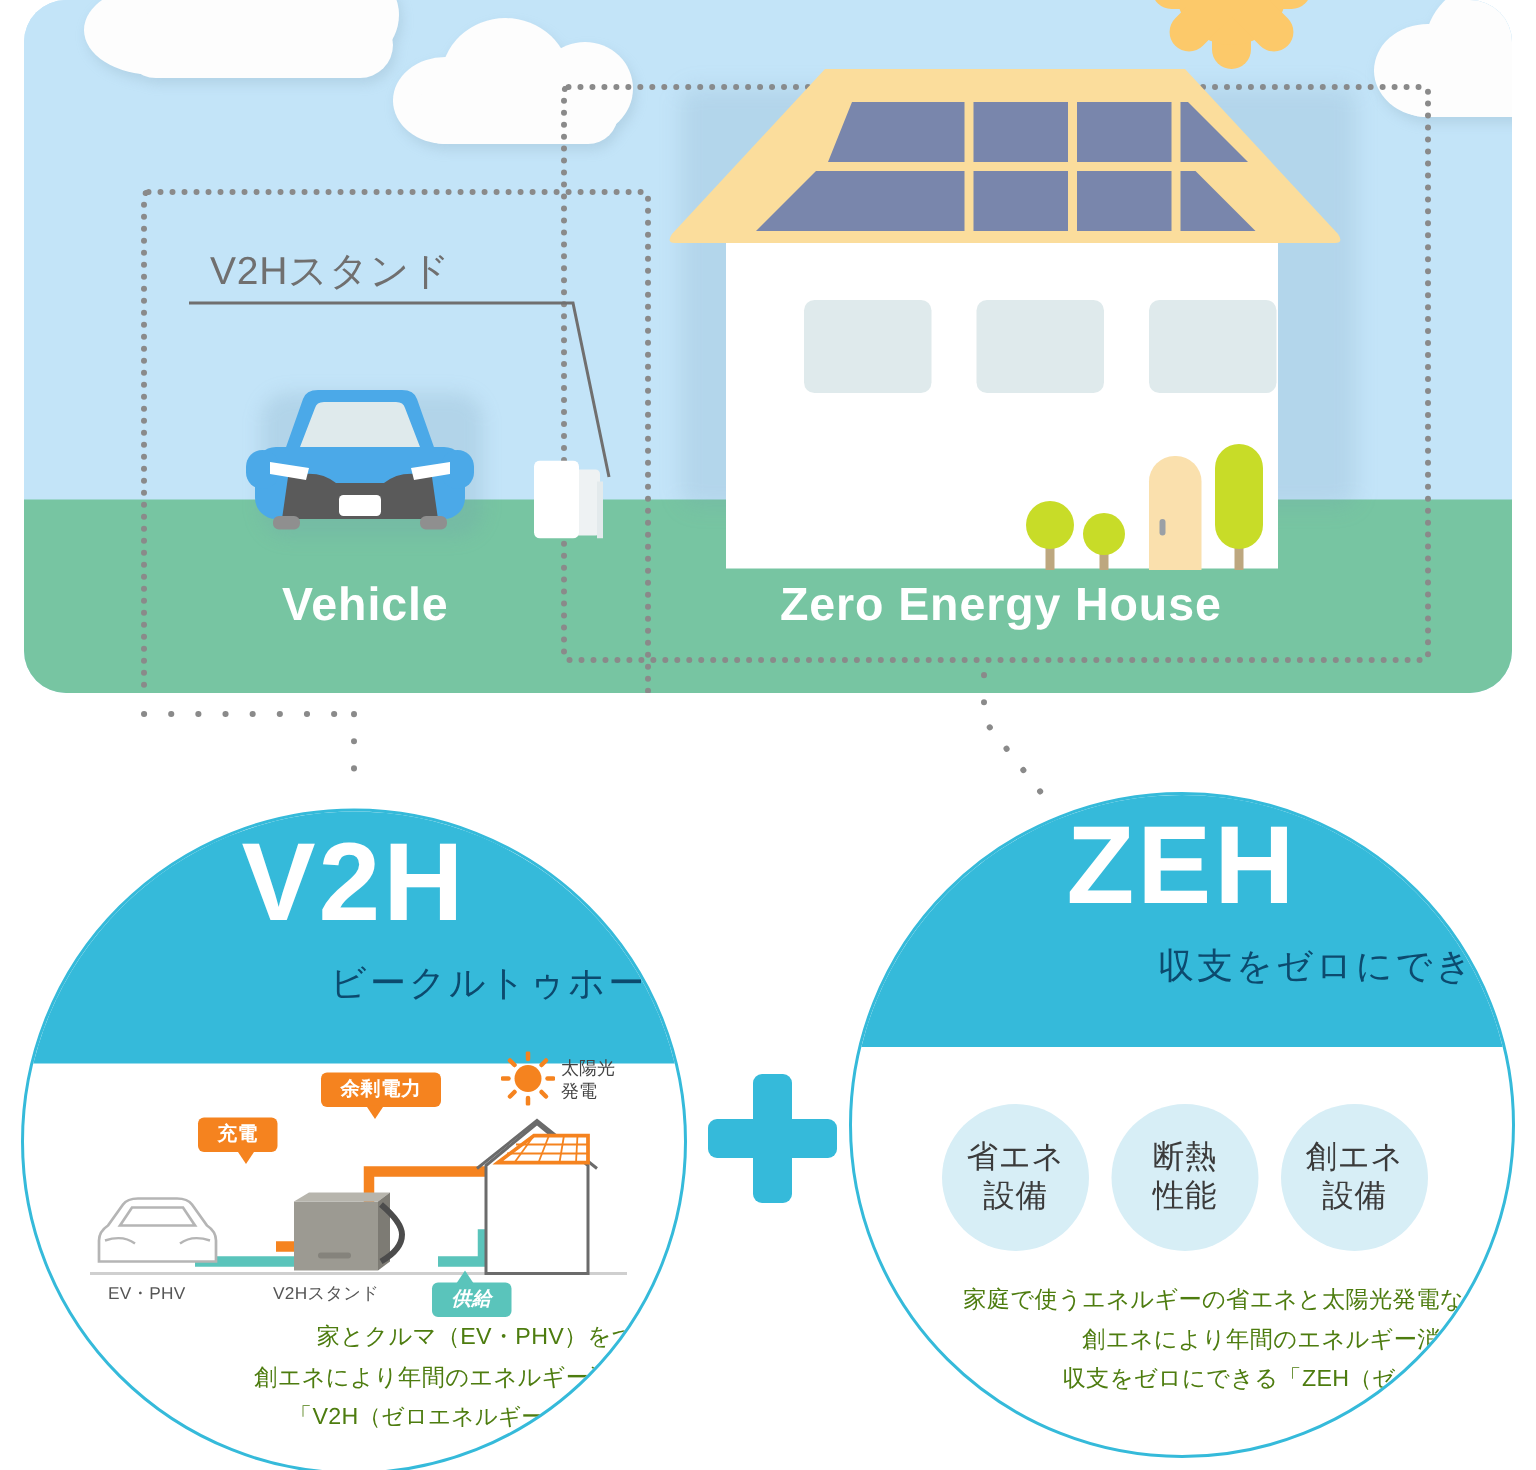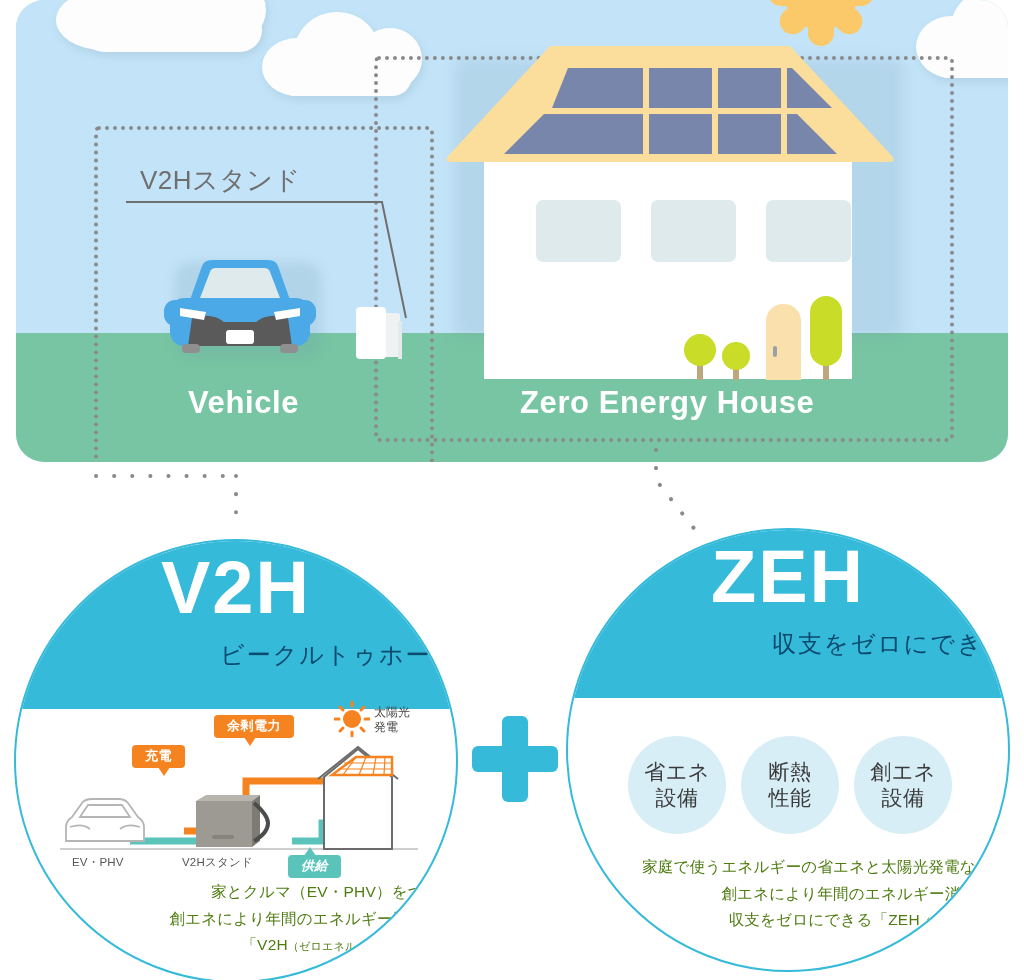--- a/index.html
+++ b/index.html
@@ -137,21 +137,21 @@
     line-height:1;
   }
   .cap-sub{
     position:absolute; width:100%; text-align:right; top:100px;
     color:#0c4a6e; font-size:24px; letter-spacing:2px;
   }
   .desc{
     position:absolute; width:100%; text-align:right;
     color:#4d7c0f; font-size:15.5px; line-height:1.72; letter-spacing:.2px;
   }
-  .desc small{ font-size:11px; }
+  .desc small{ font-size:15px; }
 
   
   #plus{
     position:absolute; left:468px; top:712px; width:94px; height:94px;
   }
   #plus i{
     position:absolute; background:#35bada; border-radius:6px;
   }
   #plus i.h{ left:4px; top:34px; width:86px; height:26px; }
   #plus i.v{ left:34px; top:4px; width:26px; height:86px; }

